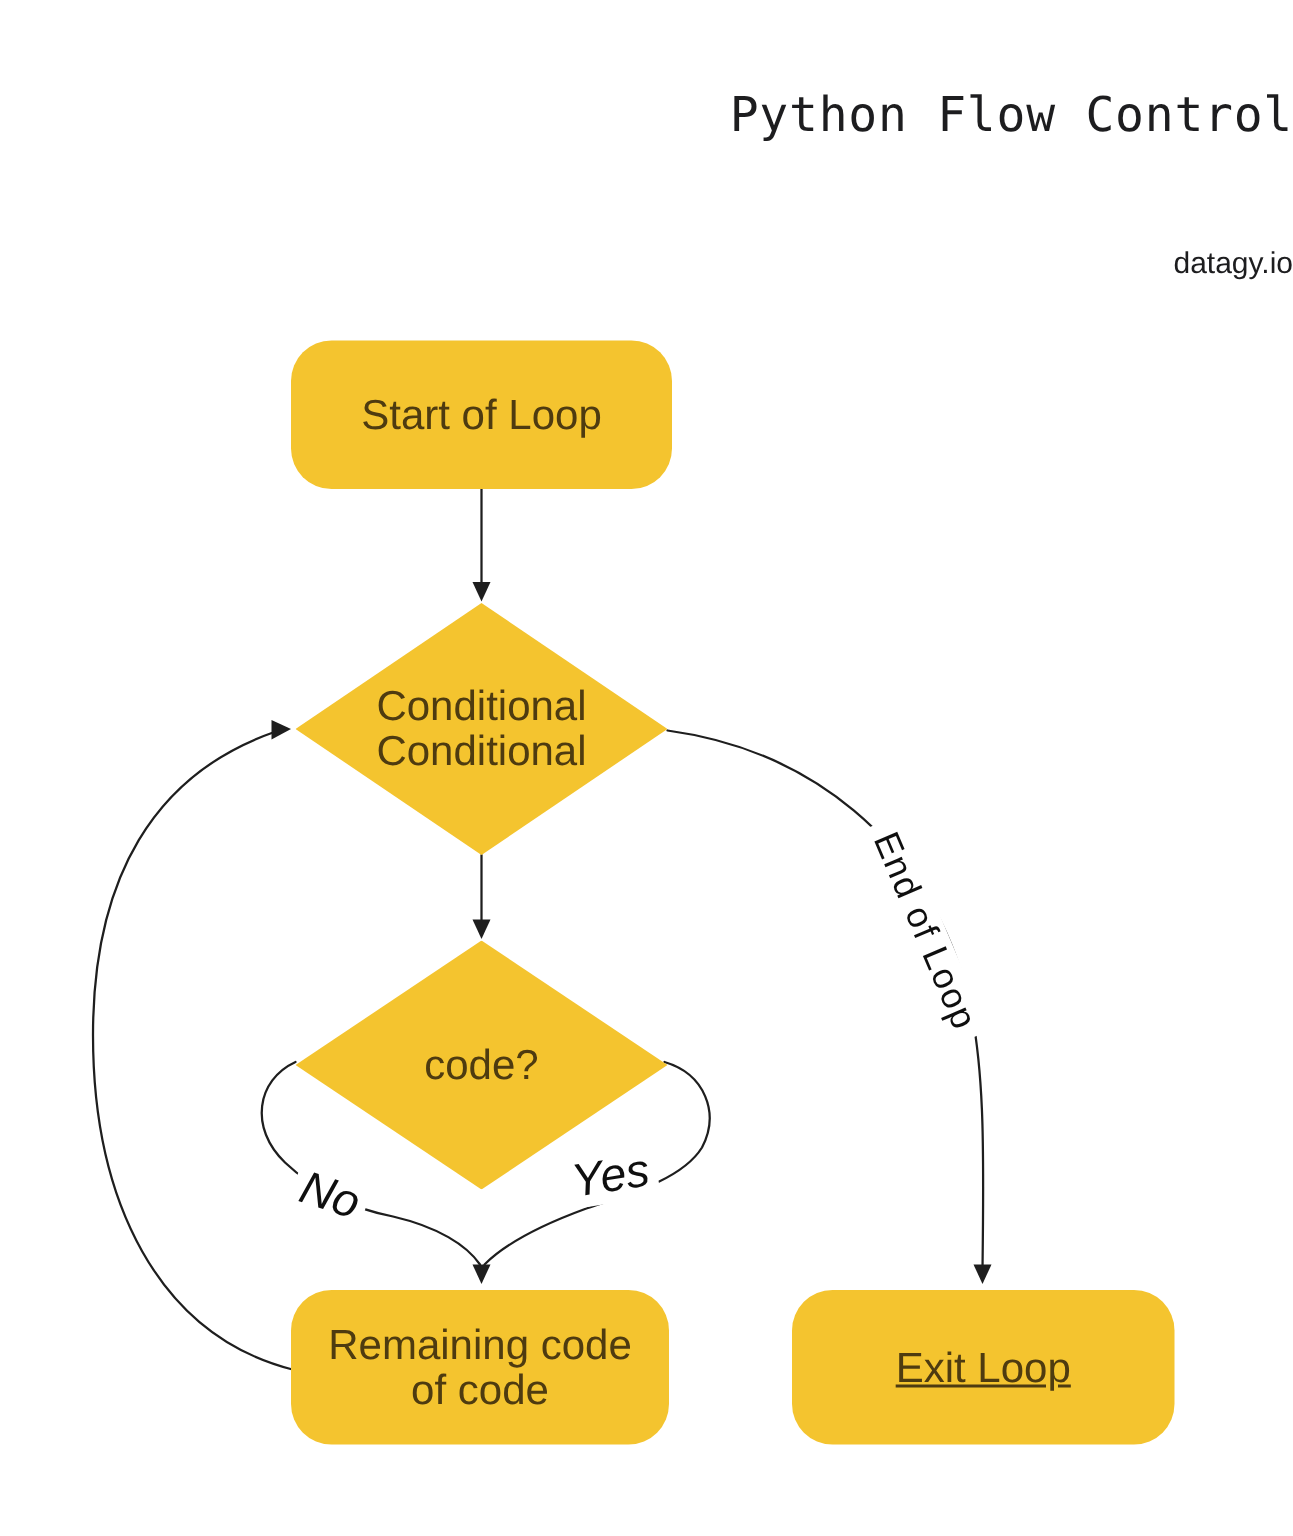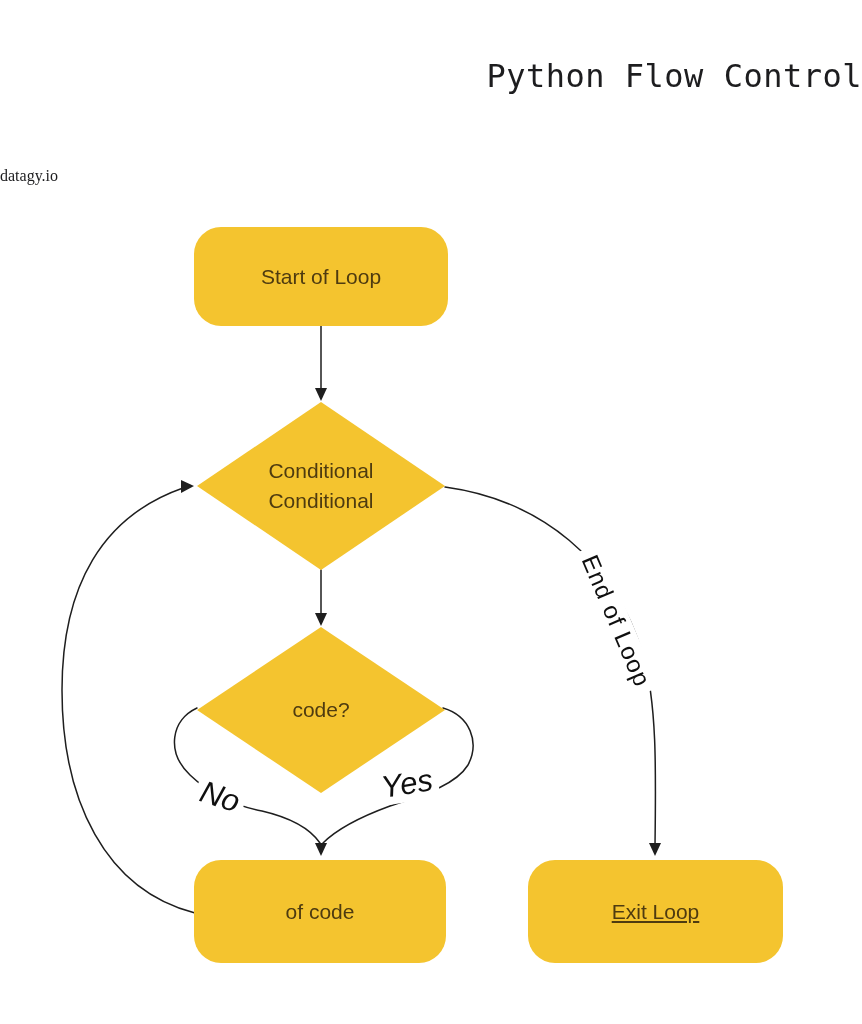--- a/index.html
+++ b/index.html
@@ -30,23 +30,23 @@
     font-size: 32px;
     line-height: 49px;
     font-weight: 500;
     color: var(--title-text, #1d1d1f);
     letter-spacing: 0.5px;
   }
   .subtitle {
     position: absolute;
     top: 160px; left: 0;
     width: 862px;
-    text-align: left;
-    font-family: Liberation Serif, serif;
-    font-size: 16px;
+    text-align: right;
+    font-family: Liberation Sans, sans-serif;
+    font-size: 20px;
     line-height: 32px;
     font-weight: 500;
     color: var(--title-text, #1d1d1f);
   }
   
   svg.edges {
     position: absolute;
     top: 0; left: 0;
     width: 862px; height: 1024px;
     z-index: 1;
@@ -62,21 +62,21 @@
   .node {
     position: absolute;
     z-index: 2;
     background: var(--node-fill, #F4C42F);
     color: var(--node-text, #4E3B10);
     display: flex;
     flex-direction: column;
     align-items: center;
     justify-content: center;
     text-align: center;
-    font-size: 21px;
+    font-size: 28px;
     line-height: 30px;
   }
   .rect { border-radius: 27px; }
   .diamond { clip-path: polygon(50% 0%, 100% 50%, 50% 100%, 0% 50%); }
   .node-start     { left: 194px; top: 227px; width: 254px; height: 99px;  }
   .node-cond      { left: 197px; top: 402px; width: 248px; height: 168px; }
   .node-pass      { left: 197px; top: 627px; width: 248px; height: 166px; }
   .node-remaining { left: 194px; top: 860px; width: 252px; height: 103px; }
   .node-exit      { left: 528px; top: 860px; width: 255px; height: 103px; text-decoration: underline; }
   
@@ -146,20 +146,21 @@
   <div class="node diamond node-cond">
     <div>Conditional</div>
     <div>Conditional</div>
   </div>
 
   <div class="node diamond node-pass">
     <div>code?</div>
   </div>
 
   <div class="node rect node-remaining">
+    <div>Remaining code</div>
     <div>of code</div>
   </div>
 
   <div class="node rect node-exit">
     <div>Exit Loop</div>
   </div>
 
   <span class="edge-label label-no">No</span>
   <span class="edge-label label-yes">Yes</span>
   <span class="edge-label label-endofloop">End of Loop</span>

